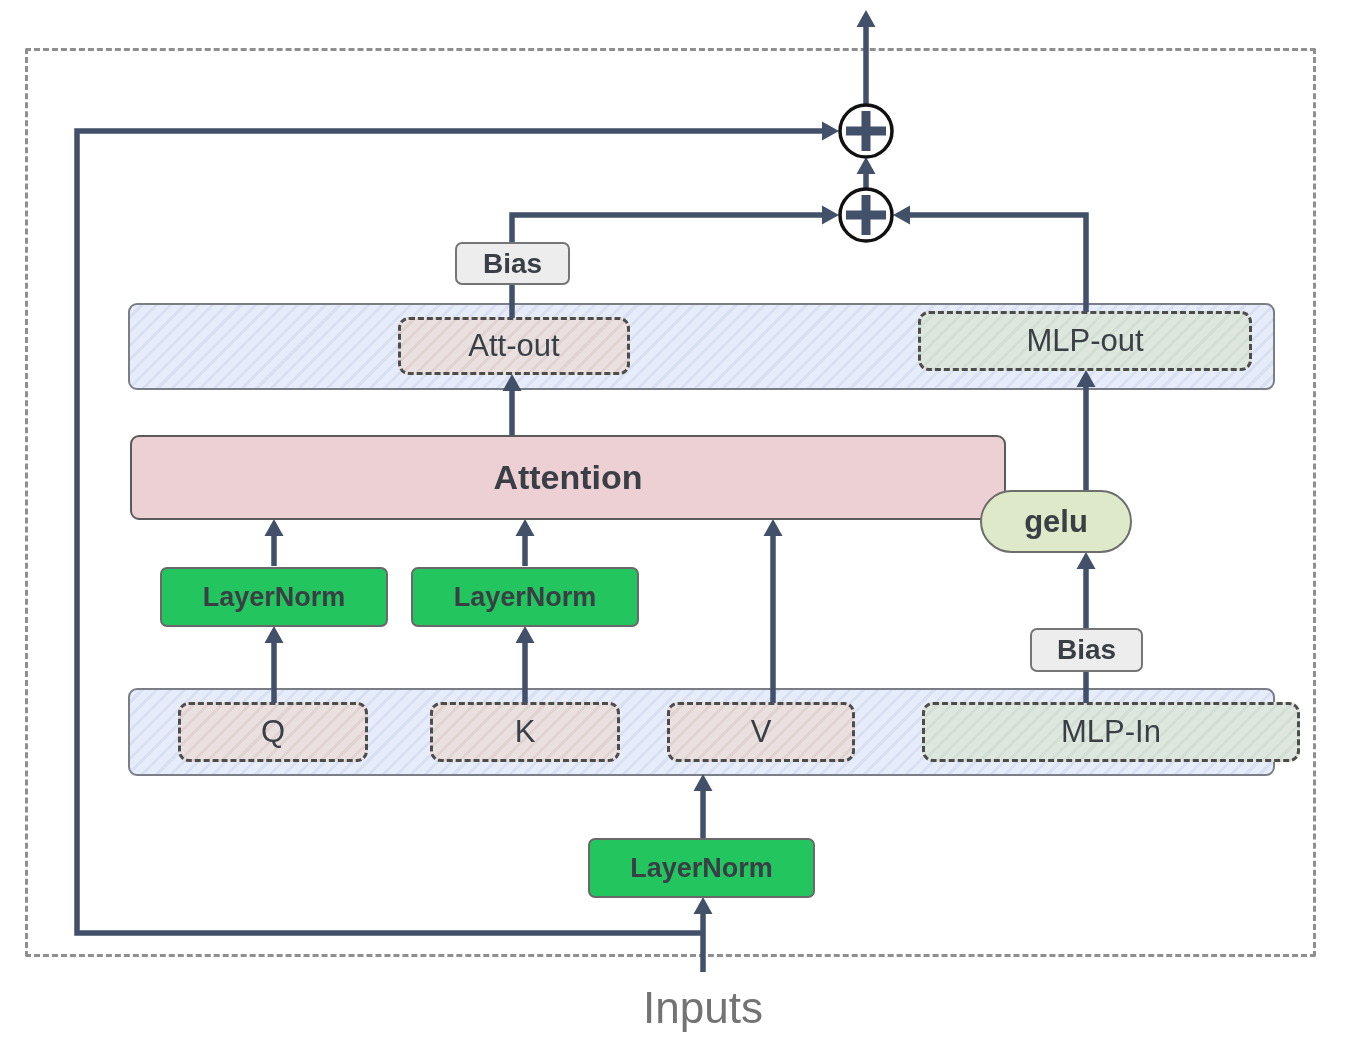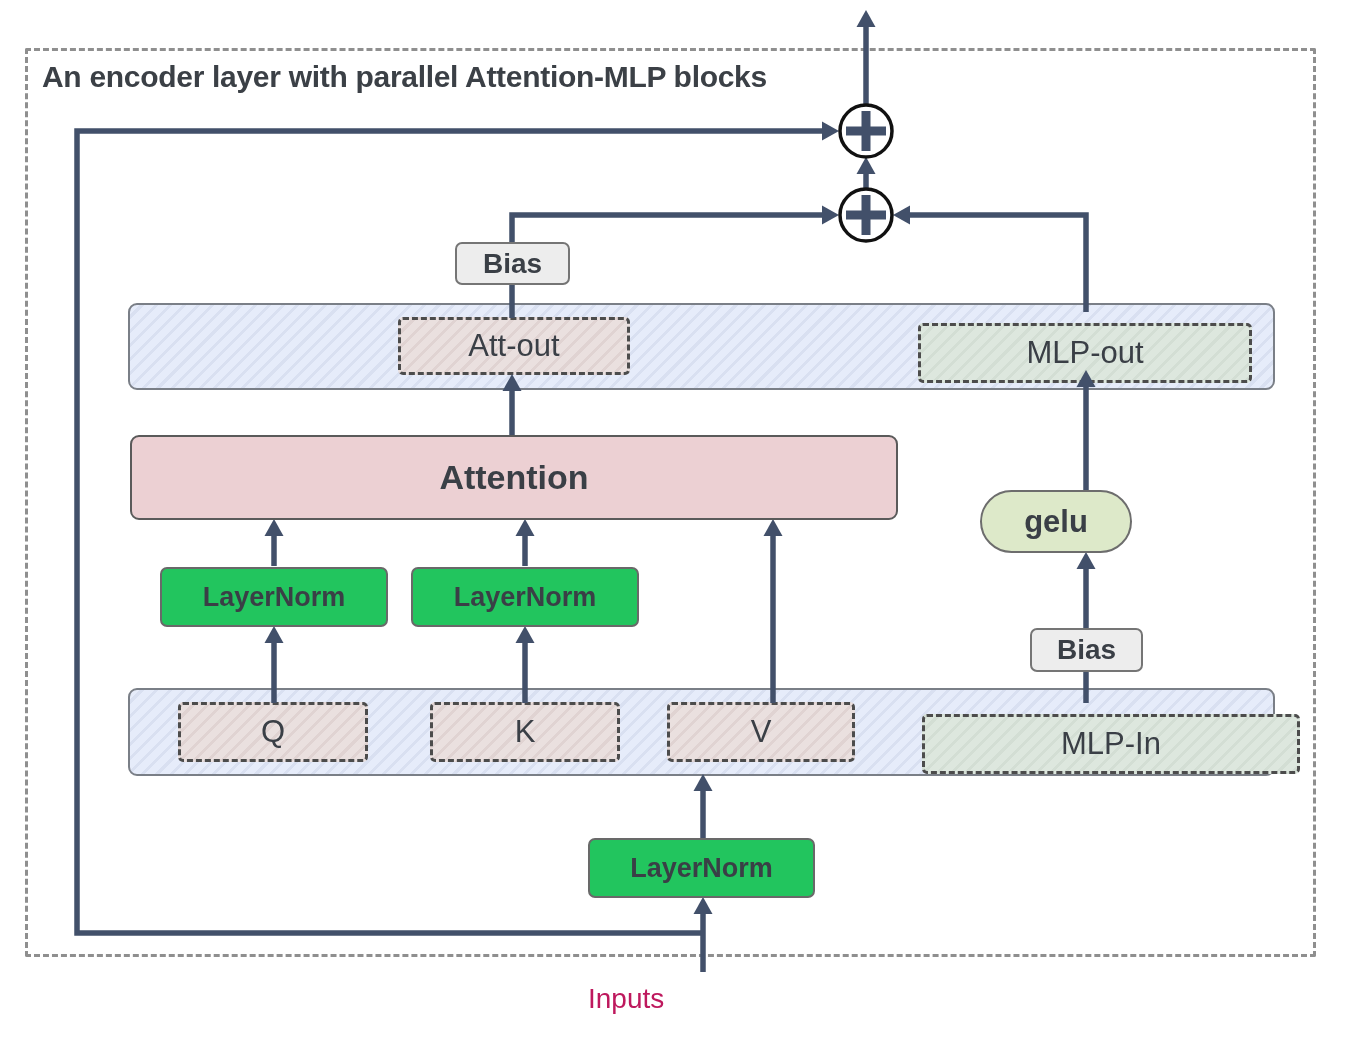--- a/index.html
+++ b/index.html
@@ -16,70 +16,69 @@
     left:42px;top:60px;font-size:30px;font-weight:700;letter-spacing:-0.3px;
     color:#3b4046;z-index:3;white-space:nowrap;
   }
   .bar{
     background:repeating-linear-gradient(135deg,#e6ecfa 0 7px,#d9e0f1 7px 10px);
     border:2px solid #7a7f87;border-radius:9px;z-index:1;
   }
   .bar-upper{left:128px;top:303px;width:1147px;height:87px;}
   .bar-lower{left:128px;top:688px;width:1147px;height:88px;}
   .slot{
-    border:3px dashed #4c4c4c;border-radius:5px;z-index:1;
+    border:3px dashed #4c4c4c;border-radius:11px;z-index:1;
     display:flex;align-items:center;justify-content:center;
     font-size:31px;color:#3a3f46;text-align:right;
   }
   .slot-att{background:repeating-linear-gradient(135deg,#eae0df 0 7px,#e0d3d2 7px 10px);}
-  .slot-mlp{background:repeating-linear-gradient(135deg,#dde7de 0 7px,#d3ded4 7px 10px);margin-top:12px;}
+  .slot-mlp{background:repeating-linear-gradient(135deg,#dde7de 0 7px,#d3ded4 7px 10px);}
   .slot-attout{left:398px;top:317px;width:232px;height:58px;}
   .slot-mlpout{left:918px;top:311px;width:334px;height:60px;}
   .slot-q{left:178px;top:702px;width:190px;height:60px;}
   .slot-k{left:430px;top:702px;width:190px;height:60px;}
   .slot-v{left:667px;top:702px;width:188px;height:60px;}
   .slot-mlpin{left:922px;top:702px;width:378px;height:60px;}
   .opaque{display:flex;align-items:center;justify-content:center;z-index:3;font-weight:bold;}
   .bias{
     background:#ededed;border:2px solid #757575;border-radius:7px;
     font-size:28px;color:#3a3f46;
   }
   .bias-att{left:455px;top:242px;width:115px;height:43px;}
   .bias-mlp{left:1030px;top:628px;width:113px;height:44px;}
   .attention{
-    left:130px;top:435px;width:768px;height:85px;
+    left:130px;top:435px;width:876px;height:85px;
     background:#ecd0d3;border:2.5px solid #5a5a5a;border-radius:9px;
     font-size:34px;color:#3a3f46;
   }
   .gelu{
     left:980px;top:490px;width:152px;height:63px;
     background:#dde9c9;border:2px solid #6d6d6d;border-radius:32px;
     font-size:31px;color:#3a3f46;
   }
   .layernorm{
     background:#22c55e;border:2px solid #696969;border-radius:7px;
     font-size:27px;color:#3a3f46;
   }
   .ln-q{left:160px;top:567px;width:228px;height:60px;}
   .ln-k{left:411px;top:567px;width:228px;height:60px;}
   .ln-in{left:588px;top:838px;width:227px;height:60px;}
   .inputs{
-    left:588px;top:983px;width:230px;text-align:left;
-    font-size:28px;color:#be185d;z-index:3;
+    left:588px;top:983px;width:230px;text-align:center;
+    font-size:44px;color:#737373;z-index:3;
   }
   svg.wires{position:absolute;left:0;top:0;z-index:2;}
 </style>
 </head>
 <body>
 
 <div class="canvas">
 
   <div class="abs outer-border"></div>
 
-  <div class="abs title">An encoder layer with parallel Attention-MLP blocks</div>
 
   <div class="abs bar bar-upper"></div>
   <div class="abs bar bar-lower"></div>
 
   <div class="abs slot slot-att slot-attout">
     <span>Att-out</span>
   </div>
   <div class="abs slot slot-mlp slot-mlpout">
     <span>MLP-out</span>
   </div>

